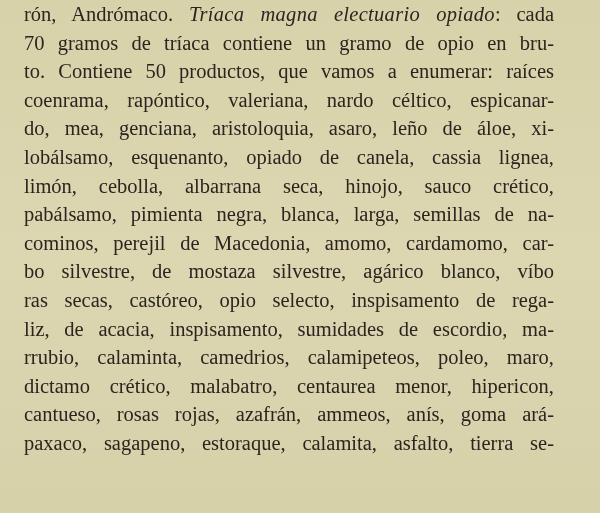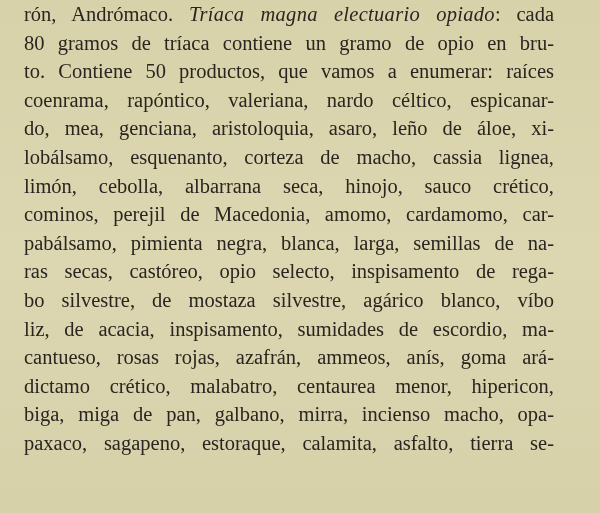--- a/index.html
+++ b/index.html
@@ -30,30 +30,30 @@
     overflow: visible;
   }
   .italic { font-style: italic; letter-spacing: 0.3px; }
 </style>
 </head>
 <body>
 
 <div class="page">
   <div class="text-block">
     <span class="line"><span>rón, Andrómaco. </span><span class="italic">Tríaca magna electuario opiado</span><span>: cada</span></span>
-    <span class="line">80 gramos de tríaca contiene un gramo de opio en bru-</span>
+    <span class="line">70 gramos de tríaca contiene un gramo de opio en bru-</span>
     <span class="line">to. Contiene 50 productos, que vamos a enumerar: raíces</span>
     <span class="line">coenrama, rapóntico, valeriana, nardo céltico, espicanar-</span>
     <span class="line">do, mea, genciana, aristoloquia, asaro, leño de áloe, xi-</span>
-    <span class="line">lobálsamo, esquenanto, corteza de macho, cassia lignea,</span>
+    <span class="line">lobálsamo, esquenanto, opiado de canela, cassia lignea,</span>
     <span class="line">limón, cebolla, albarrana seca, hinojo, sauco crético,</span>
+    <span class="line">pabálsamo, pimienta negra, blanca, larga, semillas de na-</span>
     <span class="line">cominos, perejil de Macedonia, amomo, cardamomo, car-</span>
-    <span class="line">pabálsamo, pimienta negra, blanca, larga, semillas de na-</span>
+    <span class="line">bo silvestre, de mostaza silvestre, agárico blanco, víbo</span>
     <span class="line">ras secas, castóreo, opio selecto, inspisamento de rega-</span>
-    <span class="line">bo silvestre, de mostaza silvestre, agárico blanco, víbo</span>
     <span class="line">liz, de acacia, inspisamento, sumidades de escordio, ma-</span>
+    <span class="line">rrubio, calaminta, camedrios, calamipeteos, poleo, maro,</span>
+    <span class="line">dictamo crético, malabatro, centaurea menor, hipericon,</span>
     <span class="line">cantueso, rosas rojas, azafrán, ammeos, anís, goma ará-</span>
-    <span class="line">dictamo crético, malabatro, centaurea menor, hipericon,</span>
-    <span class="line">biga, miga de pan, galbano, mirra, incienso macho, opa-</span>
     <span class="line">paxaco, sagapeno, estoraque, calamita, asfalto, tierra se-</span>
 
   </div>
 </div>
 
 </body></html>

